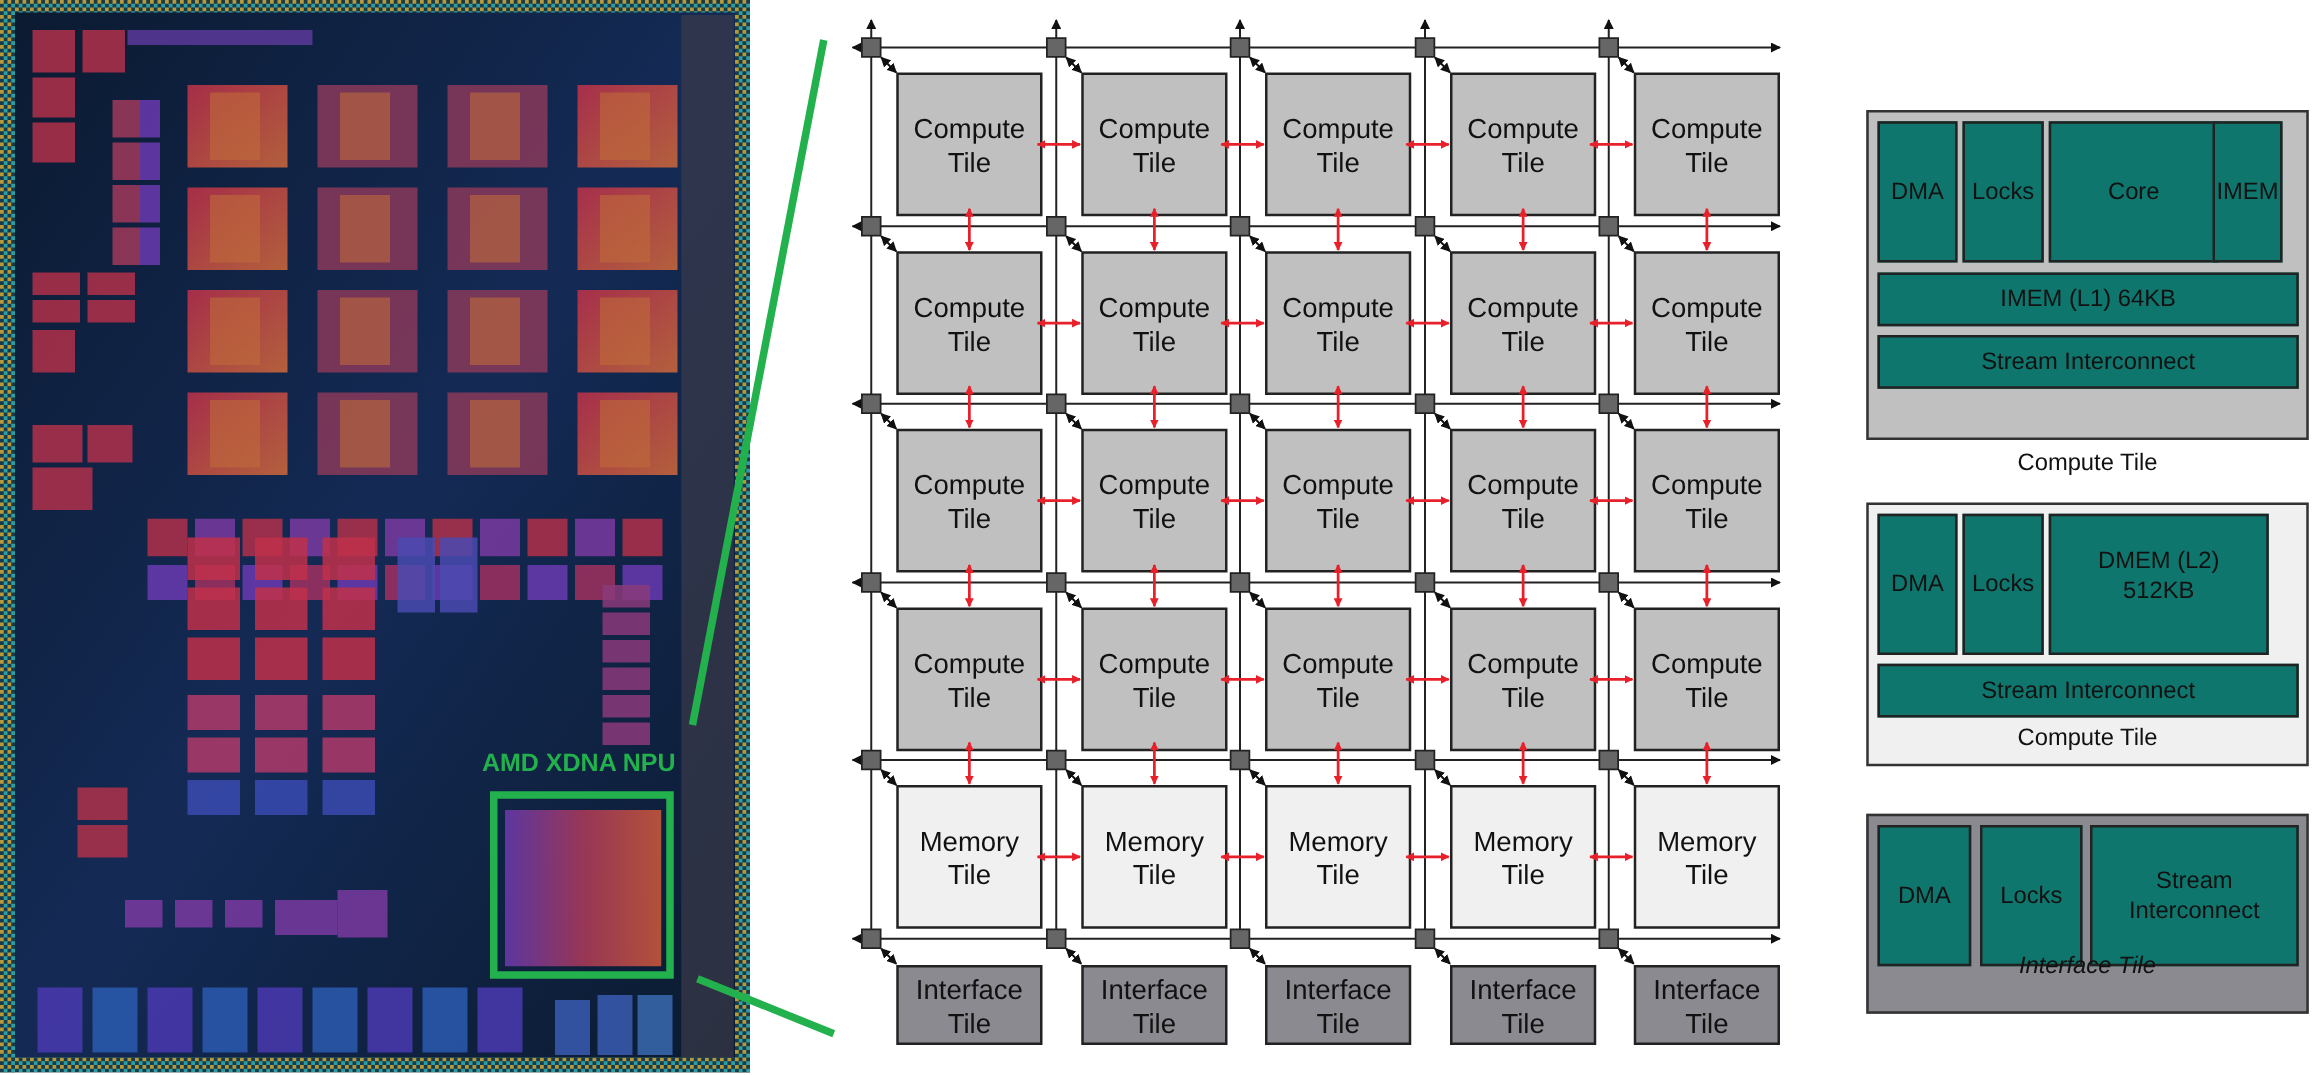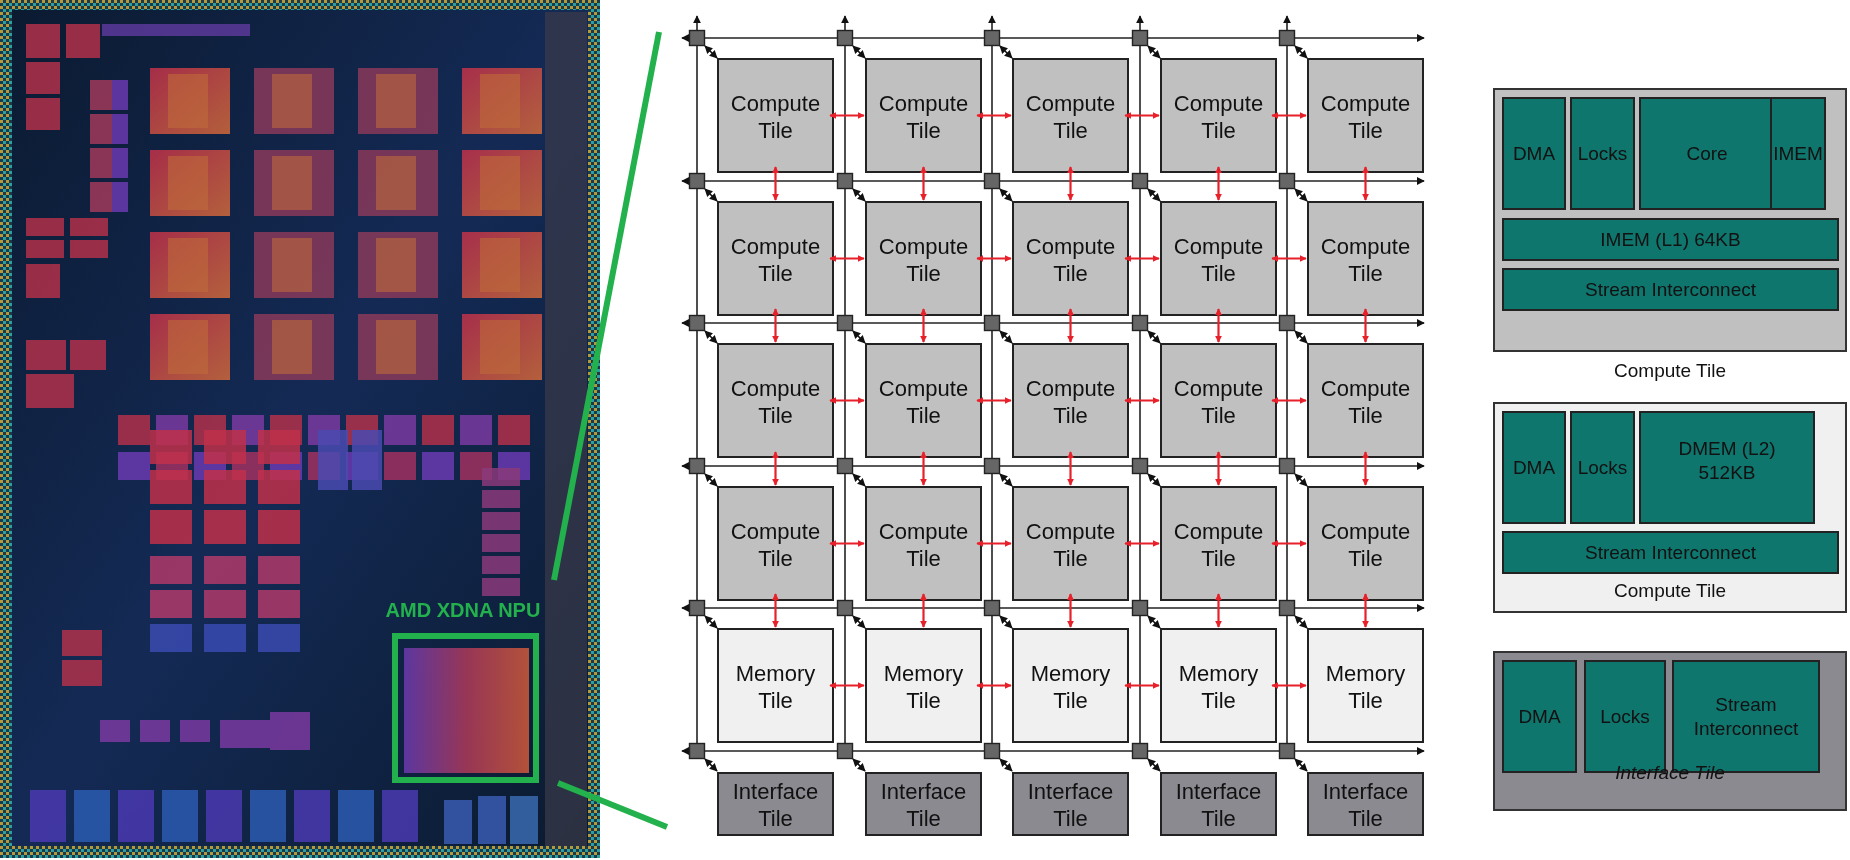--- a/index.html
+++ b/index.html
@@ -466,16 +466,16 @@
   <div class="inner" style="left:75px;top:7px;width:65px;height:113px;">Locks</div>
   <div class="inner" style="left:144px;top:7px;width:176px;height:113px;align-items:flex-start;padding-top:24px;">DMEM (L2)
 512KB</div>
   <div class="inner" style="left:7px;top:127px;width:337px;height:43px;">Stream Interconnect</div>
   <div class="dlabel" style="top:176px;">Compute Tile</div>
 </div>
 
 <div class="detail" style="left:1493px;top:651px;width:354px;height:160px;background:#8a8a90;">
   <div class="inner" style="left:7px;top:7px;width:75px;height:113px;">DMA</div>
   <div class="inner" style="left:89px;top:7px;width:82px;height:113px;">Locks</div>
-  <div class="inner" style="left:177px;top:7px;width:148px;height:113px;">Stream
+  <div class="inner" style="left:177px;top:7px;width:167px;height:113px;">Stream
 Interconnect</div>
   <div class="dlabel" style="top:109px;font-style:italic;">Interface Tile</div>
 </div>
 
 </body></html>

